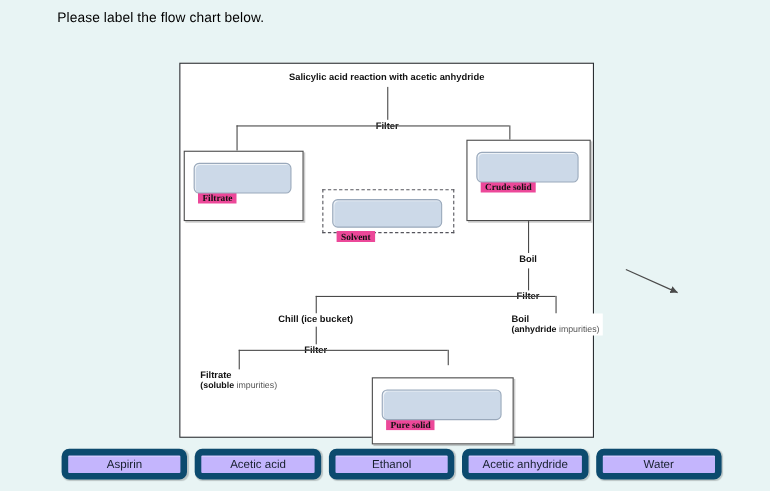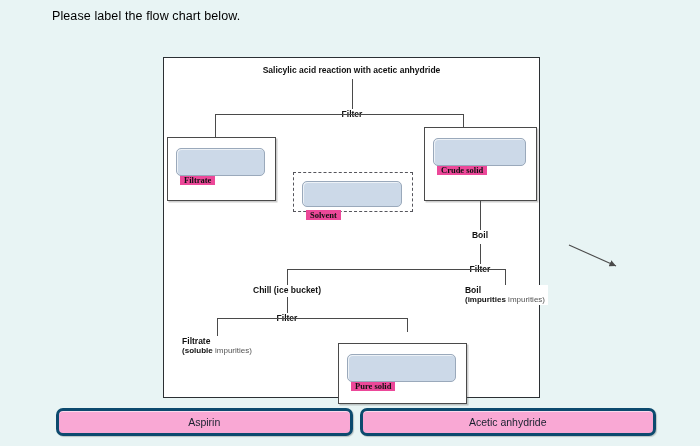--- a/index.html
+++ b/index.html
@@ -116,22 +116,22 @@
     position: absolute;
     left: 56px;
     top: 408px;
     width: 600px;
     height: 28px;
     display: flex;
     gap: 7px;
   }
   .answer-chip {
     flex: 1 1 0;
-    background: #f9a8d4;
-    border: 3px solid #0c4a6e;
+    background: #c4b5fd;
+    border: 6px solid #0c4a6e;
     border-radius: 7px;
     display: flex;
     align-items: center;
     justify-content: center;
     font-size: 10.5px;
     color: #17202e;
     cursor: grab;
     box-shadow: inset 0 1px 0 rgba(255,255,255,.55), 1px 1px 1px rgba(0,0,0,.20);
     white-space: nowrap;
     overflow: hidden;
@@ -187,21 +187,21 @@
   <div class="node" style="left:316px;top:206px;transform:translateX(-50%);">Filter</div>
 
   <div class="hline" style="left:123px;top:211px;width:218px;"></div>
   <div class="vline" style="left:123px;top:211px;height:16px;"></div>
   <div class="vline" style="left:341px;top:211px;height:16px;"></div>
 
   <div class="node" style="left:123px;top:227px;transform:translateX(-50%);">Chill (ice bucket)</div>
 
   <div class="node" style="left:341px;top:227px;transform:translateX(-50%);">
     <span>Boil</span>
-    <span class="sub"><span>(impurities</span> <span class="light">impurities)</span></span>
+    <span class="sub"><span>(anhydride</span> <span class="light">impurities)</span></span>
   </div>
 
   <div class="vline" style="left:123px;top:239px;height:20px;"></div>
 
   <div class="node" style="left:123px;top:255px;transform:translateX(-50%);">Filter</div>
 
   <div class="hline" style="left:53px;top:260px;width:190px;"></div>
   <div class="vline" style="left:53px;top:260px;height:18px;"></div>
   <div class="vline" style="left:243px;top:260px;height:14px;"></div>
 
@@ -212,14 +212,17 @@
 
   <div class="dropbox" style="left:174px;top:285px;width:129px;height:61px;">
     <span class="legend">Pure solid</span>
     <div class="dropzone"></div>
   </div>
 
 </div>
 
 <div id="answer-bank">
   <div class="answer-chip">Aspirin</div>
+  <div class="answer-chip">Acetic acid</div>
+  <div class="answer-chip">Ethanol</div>
   <div class="answer-chip">Acetic anhydride</div>
+  <div class="answer-chip">Water</div>
 </div>
 
 </body></html>

